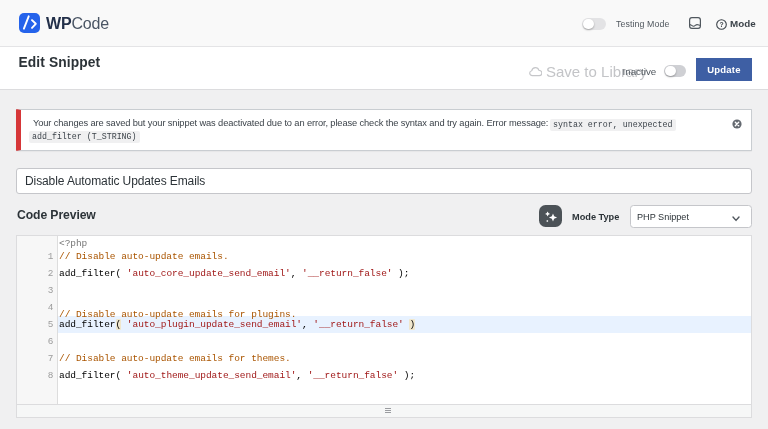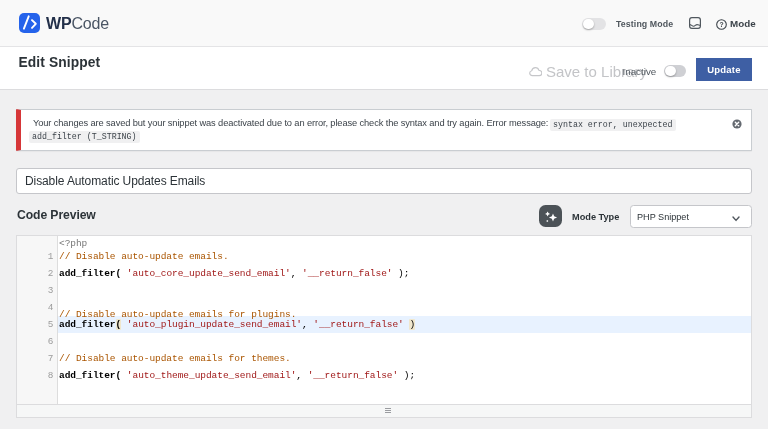--- a/index.html
+++ b/index.html
@@ -11,21 +11,21 @@
 #topbar{left:0;top:0;width:768px;height:46px;background:#f9f9f9;border-bottom:1px solid #e4e4e6}
 #logoicon{left:19.3px;top:13px;width:21px;height:20.4px;border-radius:5px;background:#2563eb}
 #logotext{left:46px;top:15px;line-height:17px;font-size:16px;letter-spacing:-0.2px}
 #logotext b{font-weight:700;color:#23304a}
 #logotext span{color:#4a5564}
 .toggle{border-radius:99px;background:#e3e3e5}
 .toggle .knob{position:absolute;left:1px;top:1px;background:#fff;border-radius:50%;
   box-shadow:0 1px 2px rgba(0,0,0,.3)}
 #tg1{left:582px;top:17.5px;width:24px;height:12.5px}
 #tg1 .knob{width:10.5px;height:10.5px}
-#tmlabel{left:616px;top:18.6px;line-height:11px;font-size:8.8px;font-weight:bold;color:#50575e;letter-spacing:0.1px}
+#tmlabel{left:616px;top:18.6px;line-height:11px;font-size:8.8px;font-weight:normal;color:#50575e;letter-spacing:0.1px}
 #inboxic{left:688.5px;top:17px}
 #helpic{left:715.5px;top:18.8px}
 #helptext{left:730px;top:19px;line-height:10px;font-size:9.8px;font-weight:bold;color:#3c434a}
 
 #hdr2{left:0;top:47px;width:768px;height:42px;background:#fff;border-bottom:1px solid #dcdcde}
 #h1t{left:18.5px;top:56px;line-height:14px;font-size:13.8px;font-weight:bold;color:#2c3338;letter-spacing:0.1px}
 #cloudic{left:528.5px;top:65.5px}
 #savelib{left:546px;top:66.5px;line-height:9px;font-size:15px;color:#c3c4c7}
 #inactive{left:622.5px;top:66.5px;line-height:9px;font-size:9.8px;color:#50575e}
 #tg2{left:664px;top:64.5px;width:21.5px;height:12.5px;background:#cfd0d4}
@@ -56,21 +56,21 @@
 
 #editor{left:16px;top:235px;width:736px;height:169.5px;background:#fff;border:1px solid #dcdcde;box-sizing:border-box}
 #gutter{left:17px;top:236px;width:40px;height:167.5px;background:#f7f7f7;border-right:1px solid #ddd}
 #hl5{left:58px;top:316px;width:693px;height:17px;background:#e8f2ff}
 .cl{position:absolute;left:59px;height:17px;line-height:17px;font-family:"Liberation Mono",monospace;
   font-size:9.5px;letter-spacing:-0.05px;white-space:pre;color:#000}
 .ln{position:absolute;left:17px;width:36.5px;height:17px;line-height:17px;text-align:right;
   font-family:"Liberation Mono",monospace;font-size:9.4px;color:#9c9c9c}
 .cm{color:#aa5500}
 .str{color:#a11a1a}
-.fn{font-weight:bold;color:#000}
+.fn{font-weight:normal;color:#000}
 .meta{color:#777}
 .mb{background:#f0e7cd;border-radius:1px}
 
 #rbar{left:16px;top:404.5px;width:736px;height:13px;background:#f6f7f7;border:1px solid #dcdcde;box-sizing:border-box;border-top:none}
 #grip{left:385px;top:408.4px;width:6px;height:5px}
 #grip div{height:1px;background:#9a9ca0;margin-bottom:1px}
 </style>
 </head>
 <body>
 <div class="abs" id="topbar"></div>

